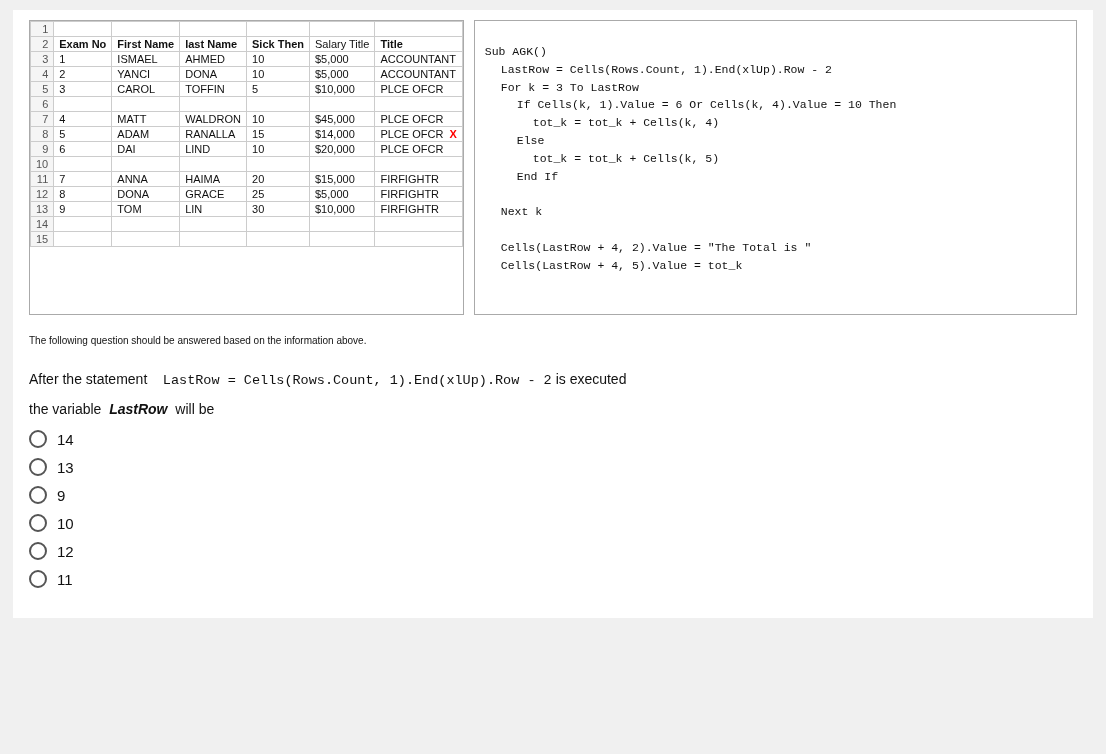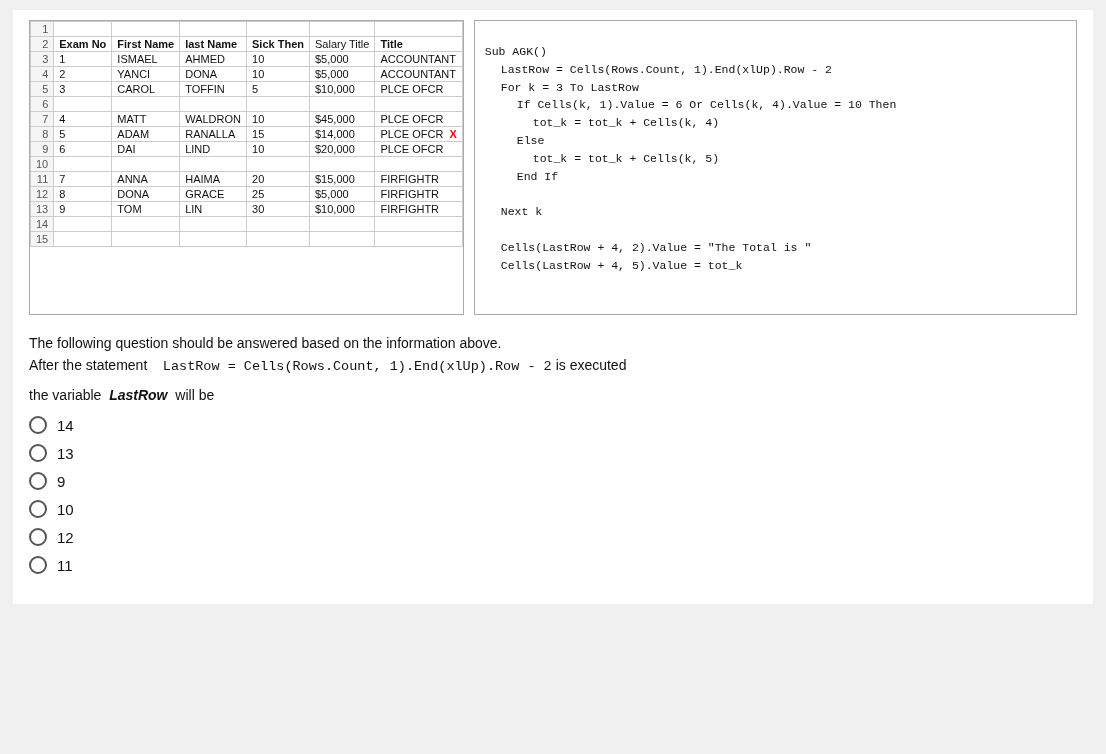--- a/index.html
+++ b/index.html
@@ -50,22 +50,22 @@
       flex: 1;
       line-height: 1.55;
     }
     .code-panel .code-line {
       display: block;
     }
     .code-panel .indent1 { padding-left: 16px; }
     .code-panel .indent2 { padding-left: 32px; }
     .code-panel .indent3 { padding-left: 48px; }
     .question-text {
-      font-size: 14px;
-      margin-bottom: 0;
+      font-size: 10px;
+      margin-bottom: 20px;
       line-height: 1.5;
     }
     .statement-line {
       font-size: 14px;
       margin-bottom: 6px;
       line-height: 1.6;
     }
     .statement-line .code-inline {
       font-family: 'Courier New', Courier, monospace;
       font-size: 13.5px;

